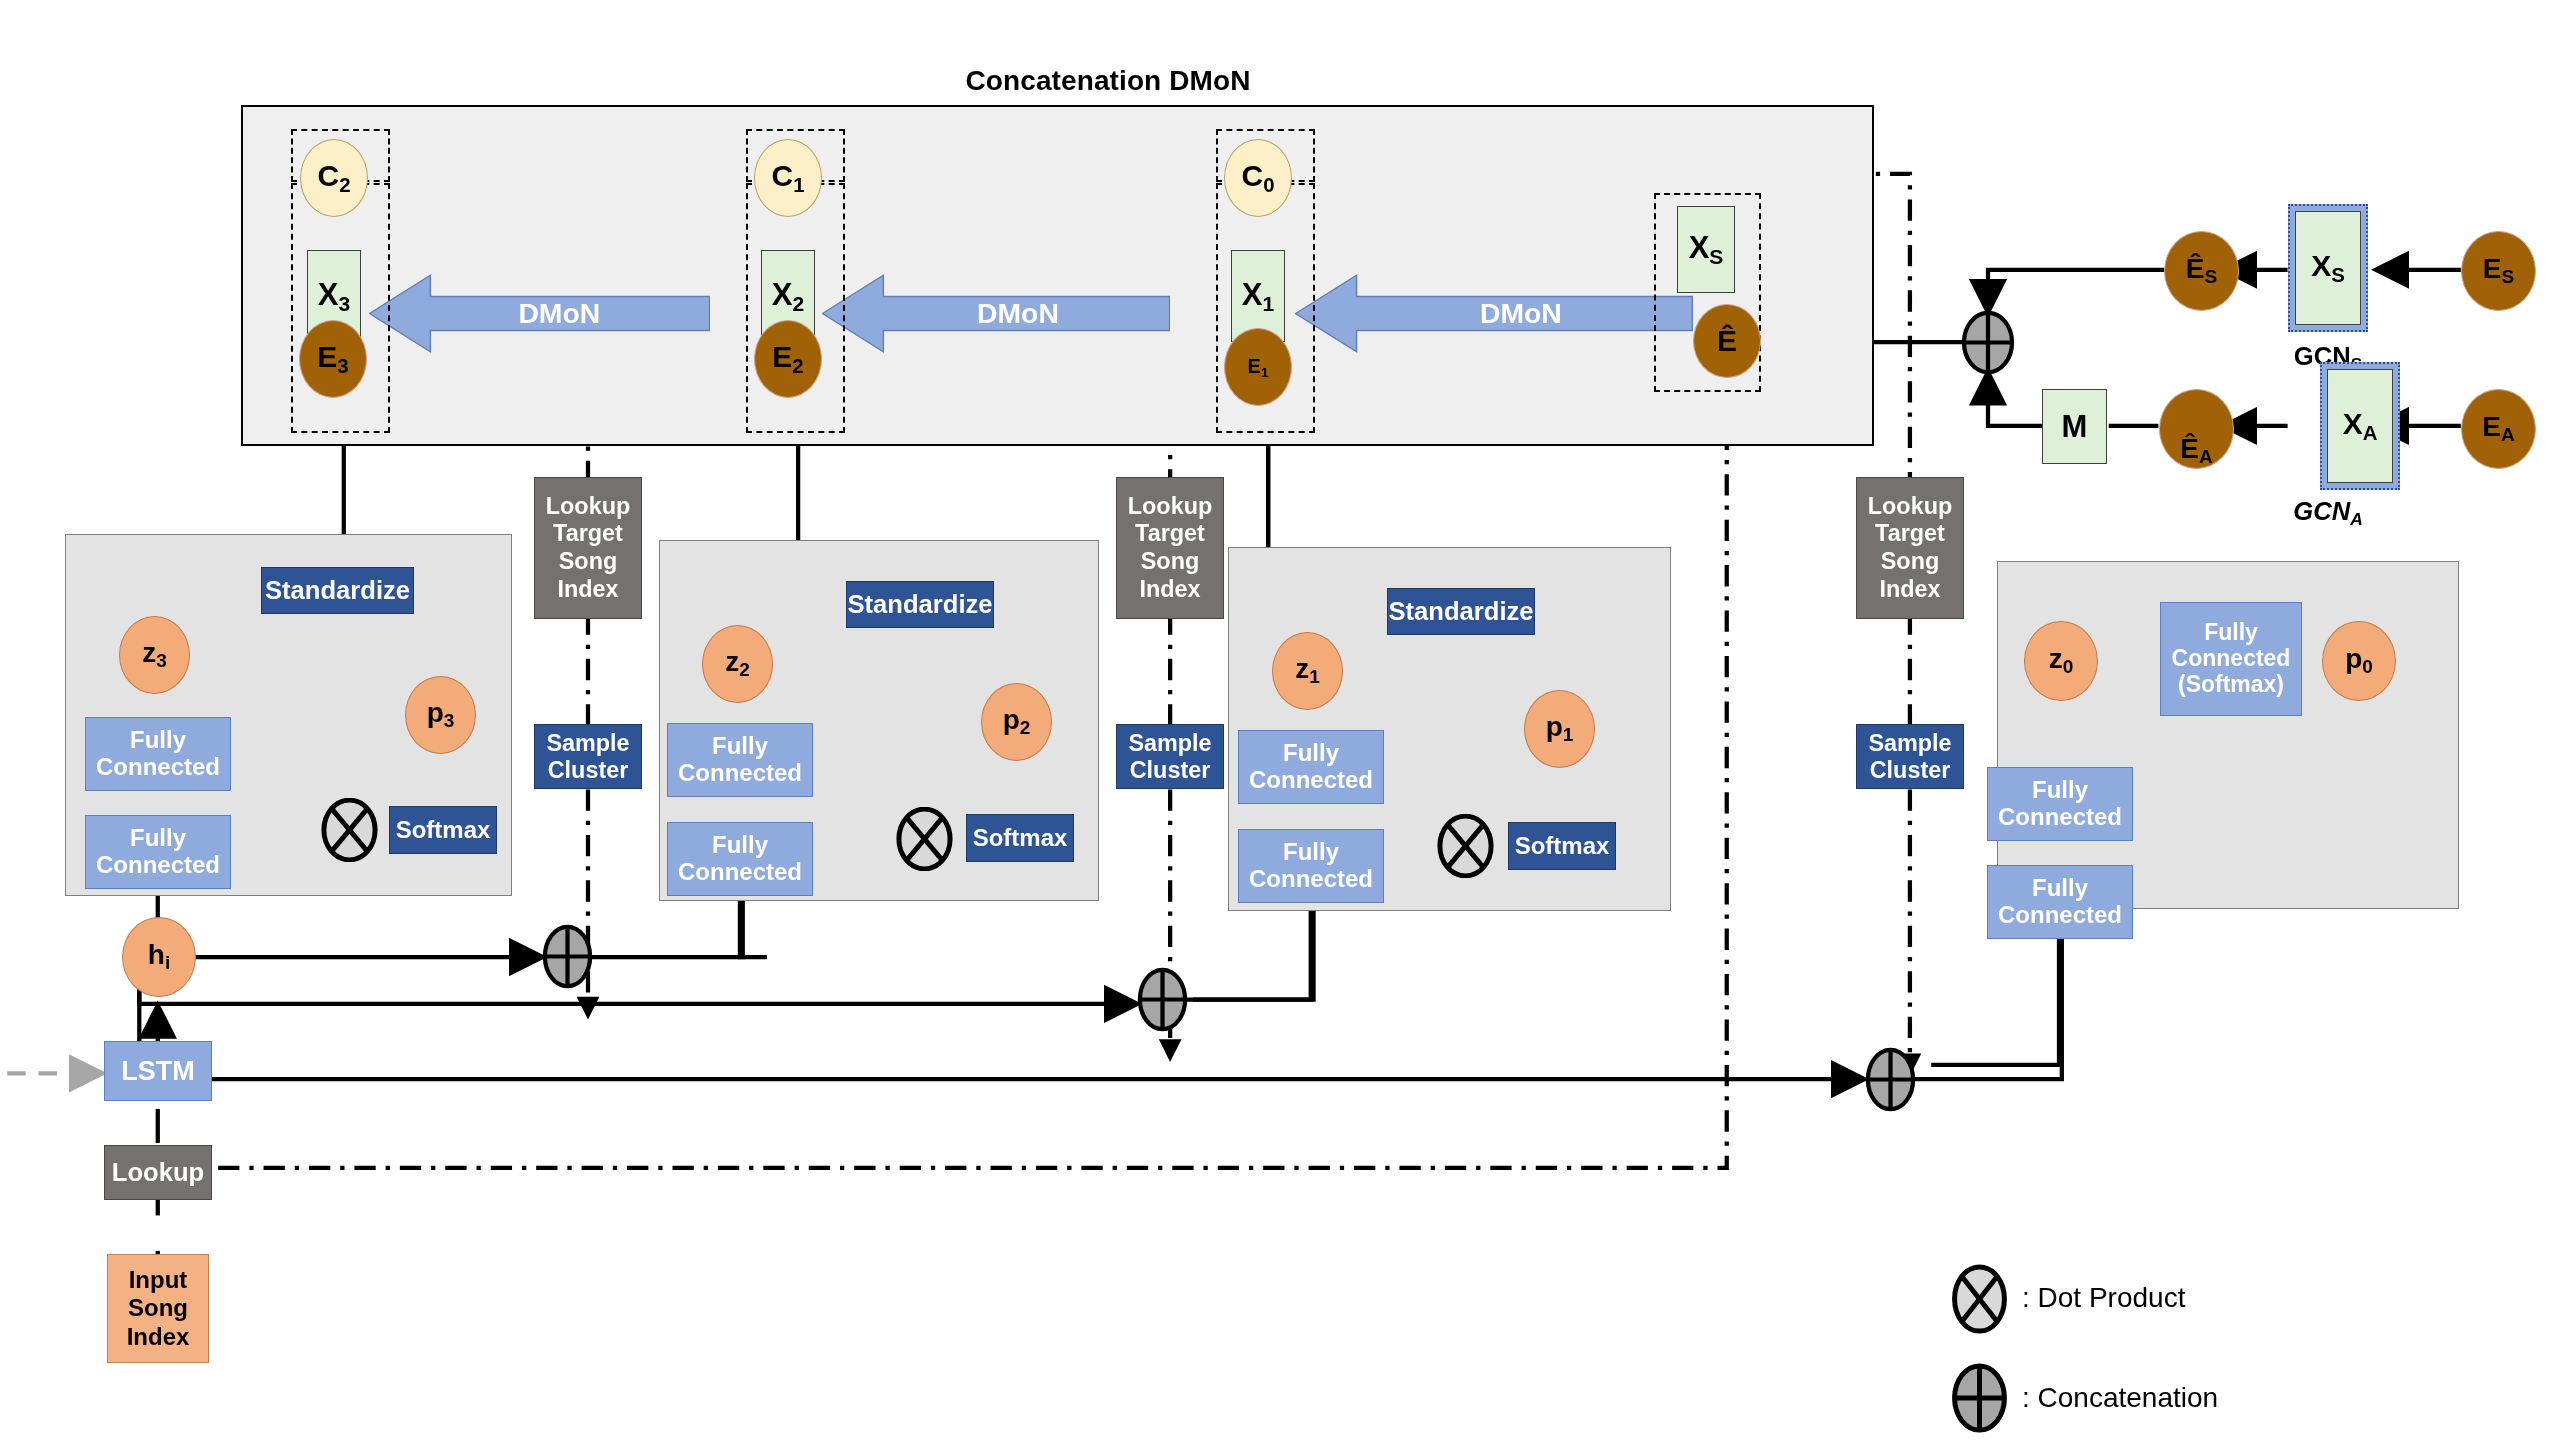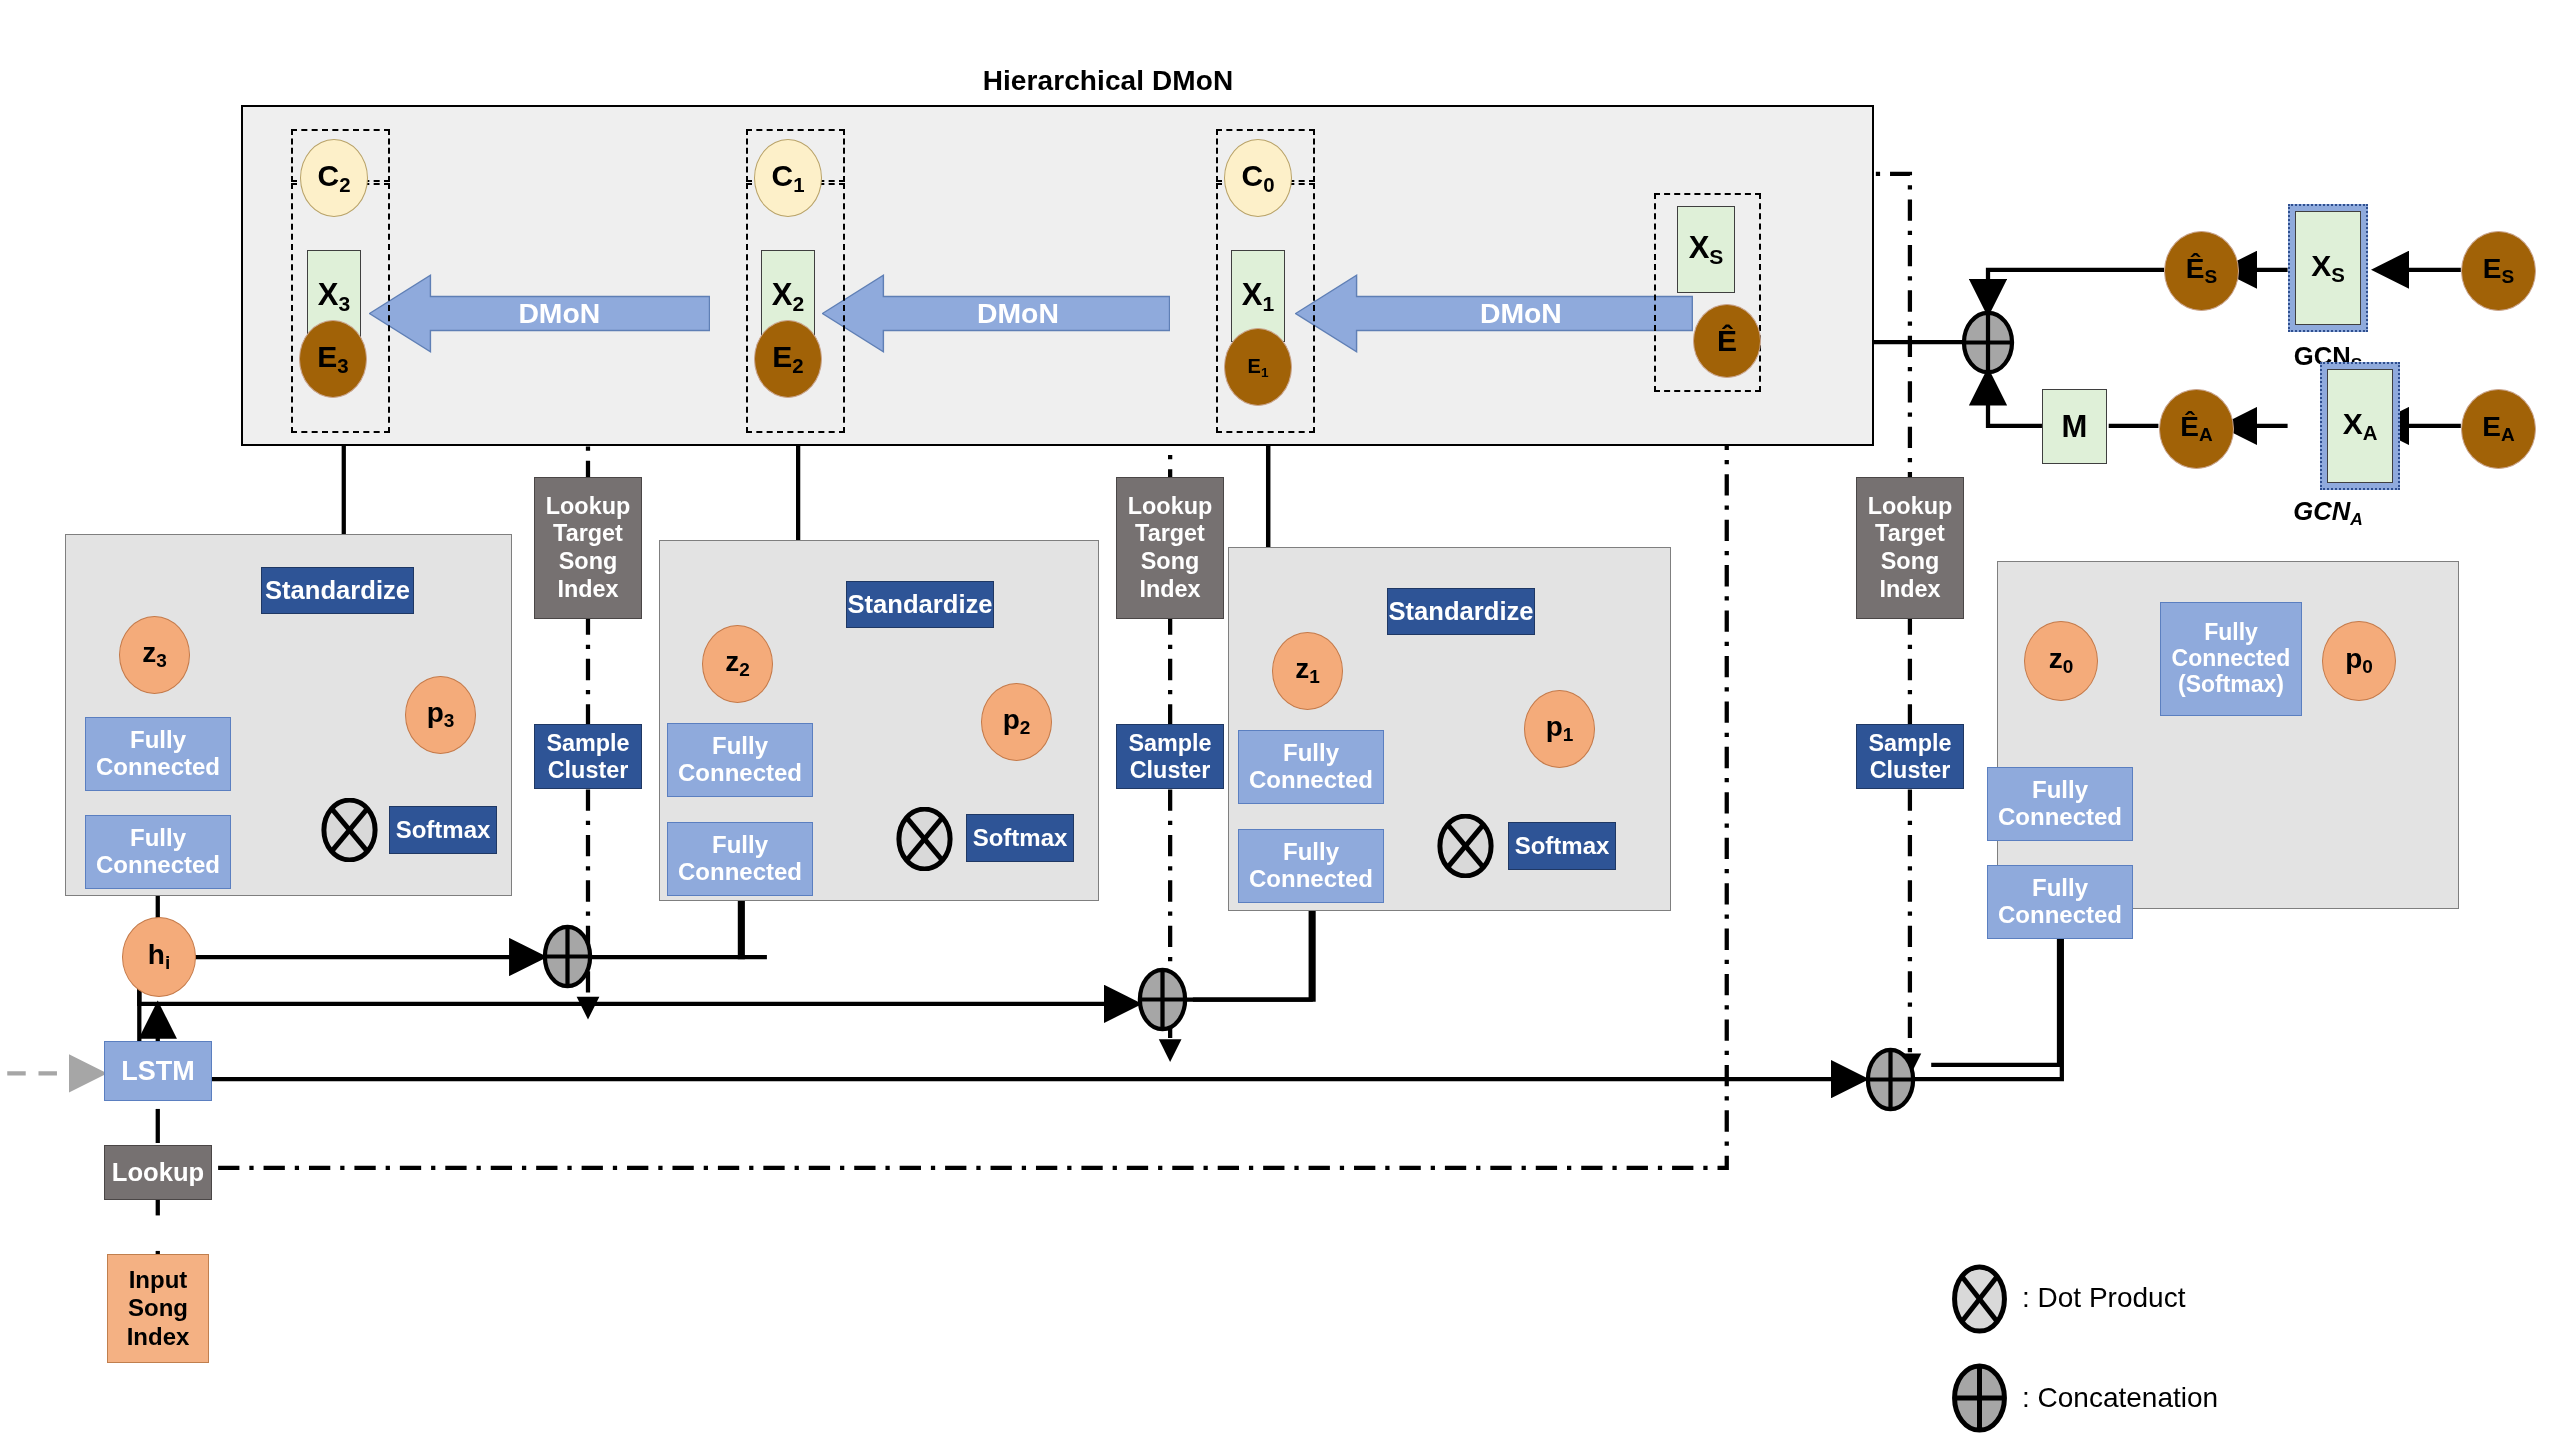--- a/index.html
+++ b/index.html
@@ -147,21 +147,21 @@
     </g>
 
     <g fill="#000">
       <polygon points="828,1436 812,1404 844,1404"></polygon>
       <polygon points="1648,1496 1632,1464 1664,1464"></polygon>
       <polygon points="2690,1516 2674,1484 2706,1484"></polygon>
       <polygon points="262,1645 296,1629 296,1661"></polygon>
     </g>
   </svg>
 
-  <div class="node title" style="left:888px;top:62px;width:440px;height:38px;">Hierarchical DMoN</div>
+  <div class="node title" style="left:888px;top:62px;width:440px;height:38px;">Concatenation DMoN</div>
 
   <div class="node panel" style="left:241px;top:105px;width:1633px;height:341px;"></div>
 
   <div class="node" style="left:369px;top:271px;width:341px;height:85px;">
     <svg width="341" height="85" viewBox="0 0 480 120">
       <polygon points="0,60 86,6 86,36 480,36 480,84 86,84 86,114" fill="#8faadc" stroke="#5f7fb5" stroke-width="2"></polygon>
       <text x="268" y="74" text-anchor="middle" font-family="Liberation Sans, sans-serif" font-size="40" font-weight="bold" fill="#fff">DMoN</text>
     </svg>
   </div>
   <div class="node" style="left:822px;top:271px;width:348px;height:85px;">
@@ -232,21 +232,21 @@
   <div class="node" style="left:2269px;top:342px;width:118px;height:33px;font-size:25.6px;font-weight:bold;color:#000;">
     <span><span>GCN</span><span class="sub">S</span></span>
   </div>
   <div class="node ell ell-e" style="left:2461px;top:231px;width:75px;height:80px;font-size:28px;">
     <span><span>E</span><span class="sub">S</span></span>
   </div>
 
   <div class="node rect-m" style="left:2042px;top:389px;width:65px;height:75px;font-size:31px;">
     <span>M</span>
   </div>
-  <div class="node ell ell-e" style="left:2159px;top:389px;width:75px;height:80px;font-size:28px;">
+  <div class="node ell ell-e" style="left:2159px;top:389px;width:75px;height:80px;font-size:28px;align-items:flex-end;">
     <span><span>Ê</span><span class="sub">A</span></span>
   </div>
   <div class="node gcn" style="left:2288px;top:362px;width:80px;height:128px;margin-left:32px;">
     <div class="node rect-x" style="position:relative;left:0;top:0;width:100%;height:100%;font-size:30px;">
       <span><span>X</span><span class="sub">A</span></span>
     </div>
   </div>
   <div class="node" style="left:2269px;top:497px;width:118px;height:33px;font-size:25.6px;font-weight:bold;color:#000;font-style:italic;">
     <span><span>GCN</span><span class="sub">A</span></span>
   </div>

